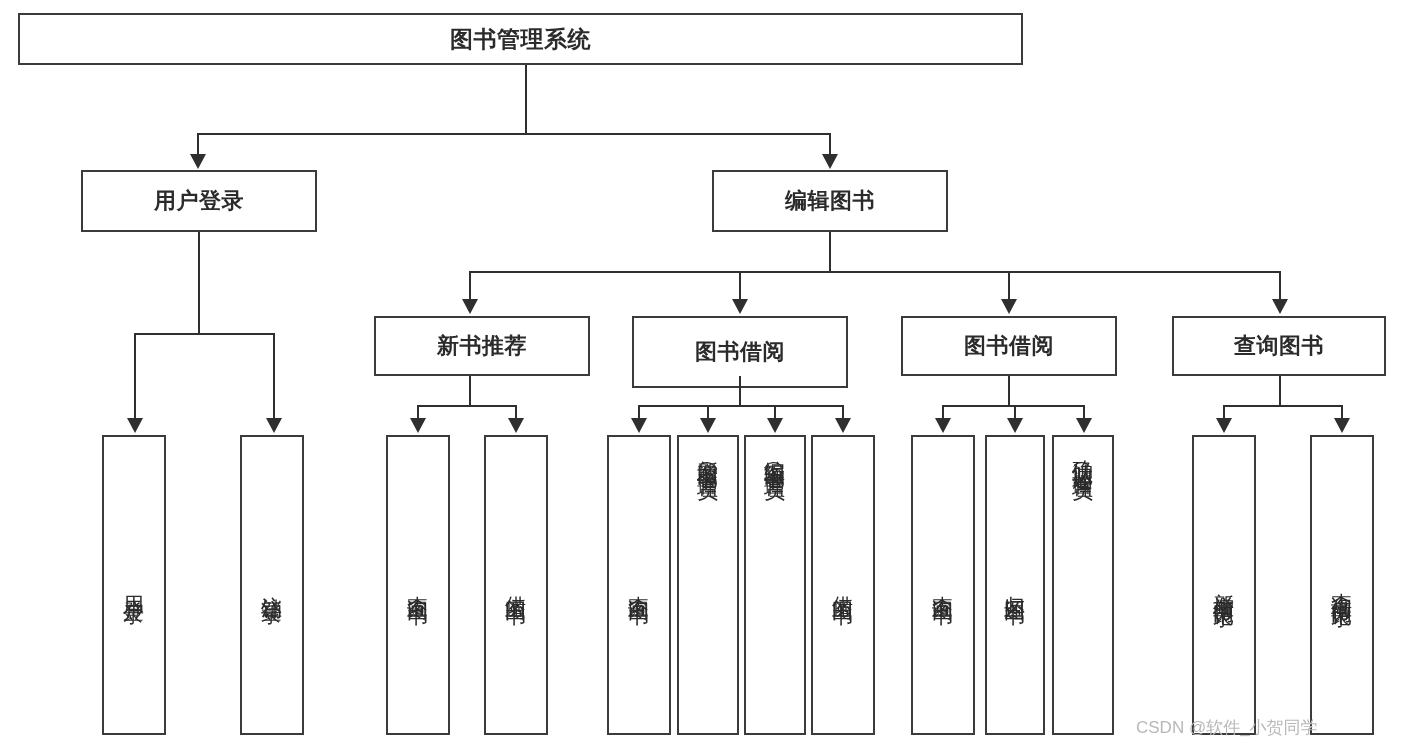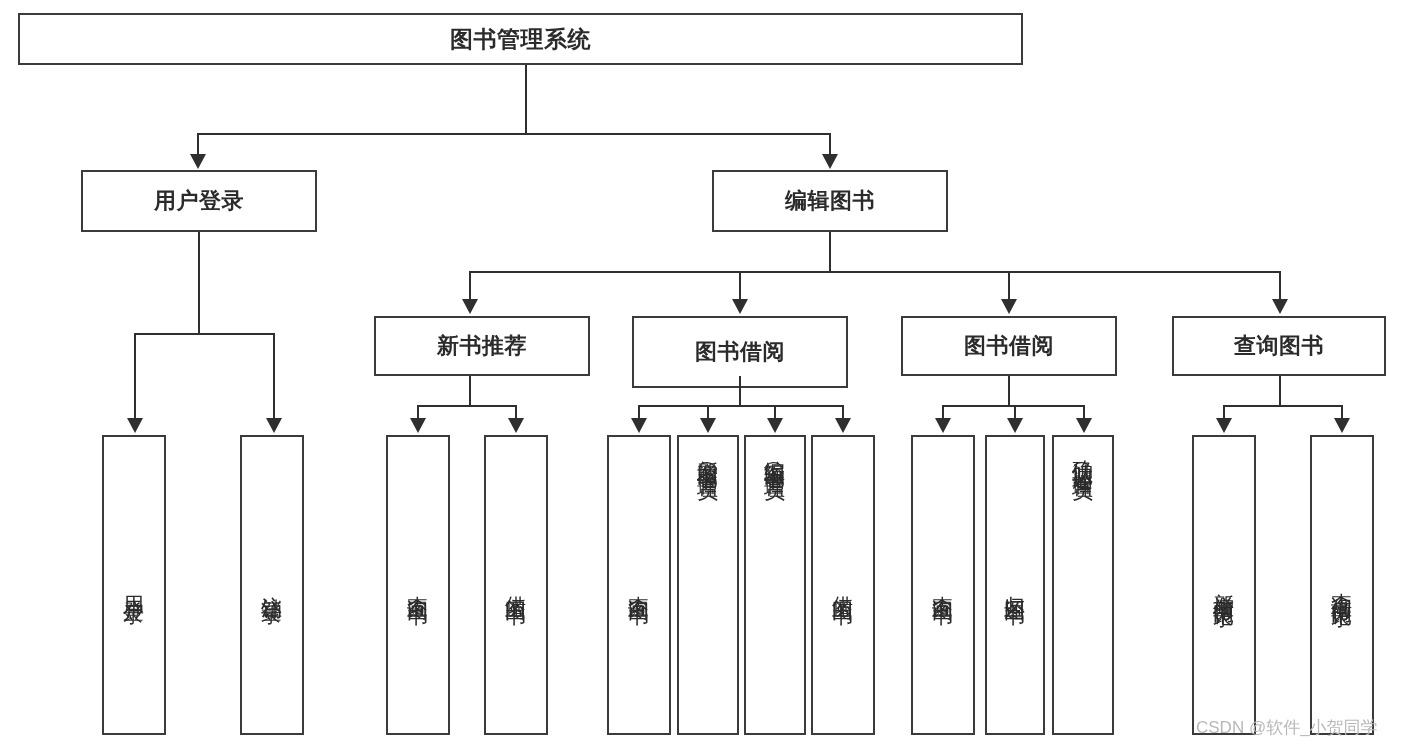--- a/index.html
+++ b/index.html
@@ -228,15 +228,15 @@
   </div>
 
   <div class="node vertical centered" style="left:1192px; top:435px; width:64px; height:300px;">
     <span class="node-label">新增借阅记录</span>
   </div>
 
   <div class="node vertical centered" style="left:1310px; top:435px; width:64px; height:300px;">
     <span class="node-label">查询借阅记录</span>
   </div>
 
-  <div id="watermark" style="left:1196px; top:716px;">CSDN @软件_小贺同学</div>
+  <div id="watermark" style="left:1136px; top:716px;">CSDN @软件_小贺同学</div>
 
 </div>
 
 </body></html>

